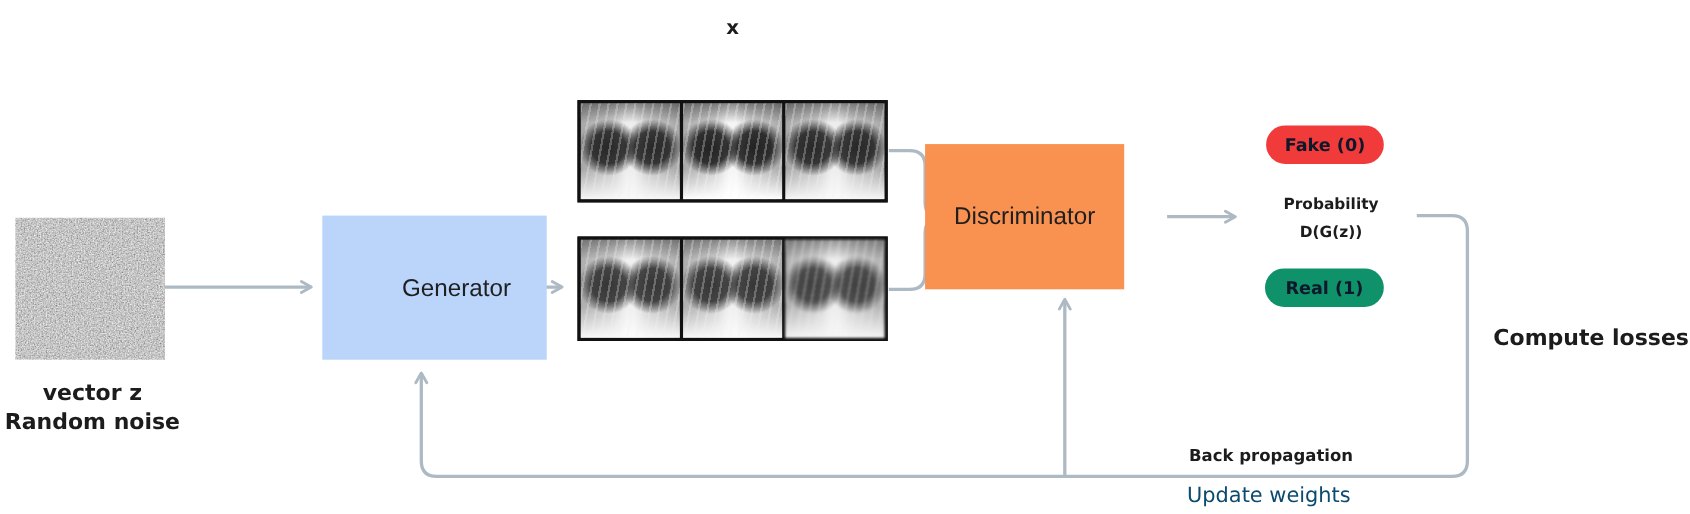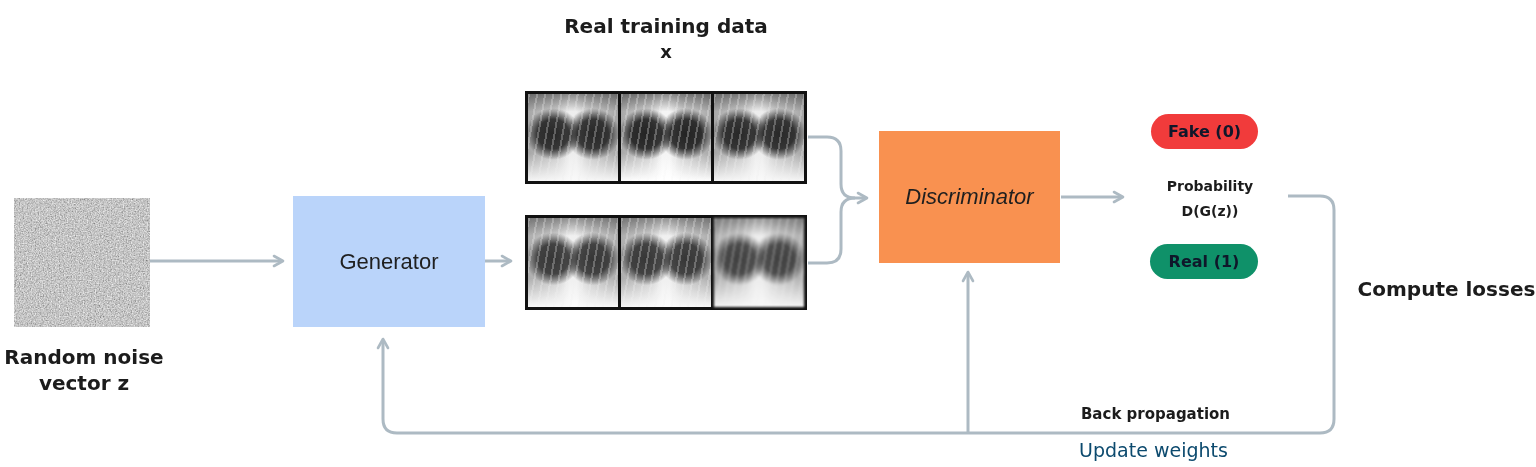--- a/index.html
+++ b/index.html
@@ -10,22 +10,22 @@
   
   .connectors{position:absolute;left:0;top:0;width:1536px;height:467px;}
   .connectors path{fill:none;stroke:var(--arrow,#adbac3);stroke-width:3;}
   .connectors marker path{stroke:var(--arrow,#adbac3);stroke-width:2.6;fill:none;stroke-linecap:round;stroke-linejoin:round;}
   
   .noise{position:absolute;left:14px;top:198px;width:136px;height:129px;}
   .noise svg{display:block;width:100%;height:100%;}
   
   .box{position:absolute;display:flex;align-items:center;justify-content:center;
        font-family:"Liberation Sans",sans-serif;font-size:22px;font-weight:400;color:#1f1f1f;}
-  .box--generator{left:293px;top:196px;width:192px;height:131px;background:var(--generator-fill,#bad4fa);}
-  .box--discriminator{left:879px;top:131px;width:181px;height:132px;background:var(--discriminator-fill,#f99150);font-style:italic;}
+  .box--generator{left:293px;top:196px;width:164px;height:131px;background:var(--generator-fill,#bad4fa);padding-left:40px;}
+  .box--discriminator{left:841px;top:131px;width:181px;height:132px;background:var(--discriminator-fill,#f99150);}
   
   .strip{position:absolute;left:525px;width:282px;display:flex;gap:3px;background:#111;
          border:3px solid #111;box-sizing:border-box;}
   .strip--real{top:91px;height:93px;}
   .strip--fake{top:215px;height:95px;}
   .xray{
     flex:1;min-width:0;
     background:
       repeating-linear-gradient(100deg, rgba(238,238,238,.28) 0 2px, rgba(0,0,0,0) 2px 8px),
       radial-gradient(38% 37% at 28% 46%, rgba(28,28,28,.93) 0%, rgba(28,28,28,.85) 46%, rgba(28,28,28,0) 80%),
@@ -37,21 +37,21 @@
   .xray:nth-child(2){filter:contrast(1.06);}
   .strip--fake .xray{filter:blur(.7px) contrast(.88) brightness(1.07);}
   .strip--fake .xray:nth-child(3){filter:blur(.9px) contrast(.8) brightness(1.1);}
   
   .lbl{position:absolute;text-align:center;font-weight:700;font-size:20px;line-height:26px;}
   .lbl--real-title{left:546px;top:13px;width:240px;}
   .lbl--real-title .sub{font-size:18px;}
   .lbl--noise{left:0;top:344px;width:168px;}
   .lbl--fake{left:546px;top:341px;width:240px;font-size:19px;line-height:26px;}
   .lbl--prob{left:1134px;top:174px;width:152px;font-size:14px;line-height:25px;}
-  .lbl--losses{left:1357px;top:276px;width:179px;font-size:20px;}
+  .lbl--losses{left:1357px;top:294px;width:179px;font-size:20px;}
   .lbl--backprop{left:1055px;top:401px;width:201px;font-size:15px;}
   .lbl--update{left:1053px;top:437px;width:201px;font-size:19px;font-weight:400;color:#0c4a6e;}
   
   .badge{position:absolute;display:flex;align-items:center;justify-content:center;
          color:#0f172a;font-weight:700;font-size:16px;border-radius:18px;}
   .badge--fake{left:1151px;top:114px;width:107px;height:35px;background:var(--badge-fake-bg,#f13b3b);}
   .badge--real{left:1150px;top:244px;width:108px;height:35px;background:var(--badge-real-bg,#0f9169);}
 </style>
 </head>
 <body>
@@ -85,30 +85,29 @@
             <feFuncB type="linear" slope="1.15" intercept="-0.02"></feFuncB>
             <feFuncA type="linear" slope="0" intercept="1"></feFuncA>
           </feComponentTransfer>
         </filter>
       </defs>
       <rect width="136" height="129" fill="#9a9a9a" filter="url(#nzf)"></rect>
     </svg>
   </div>
 
   <div class="lbl lbl--noise">
+    <div>vector z</div>
     <div>Random noise</div>
-    <div>vector z</div>
   </div>
 
   <div class="box box--generator">
     <span>Generator</span>
   </div>
 
   <div class="lbl lbl--real-title">
-    <div>Real training data</div>
     <div class="sub">x</div>
   </div>
 
   <div class="strip strip--real">
     <div class="xray"></div>
     <div class="xray"></div>
     <div class="xray"></div>
   </div>
 
   <div class="strip strip--fake">

